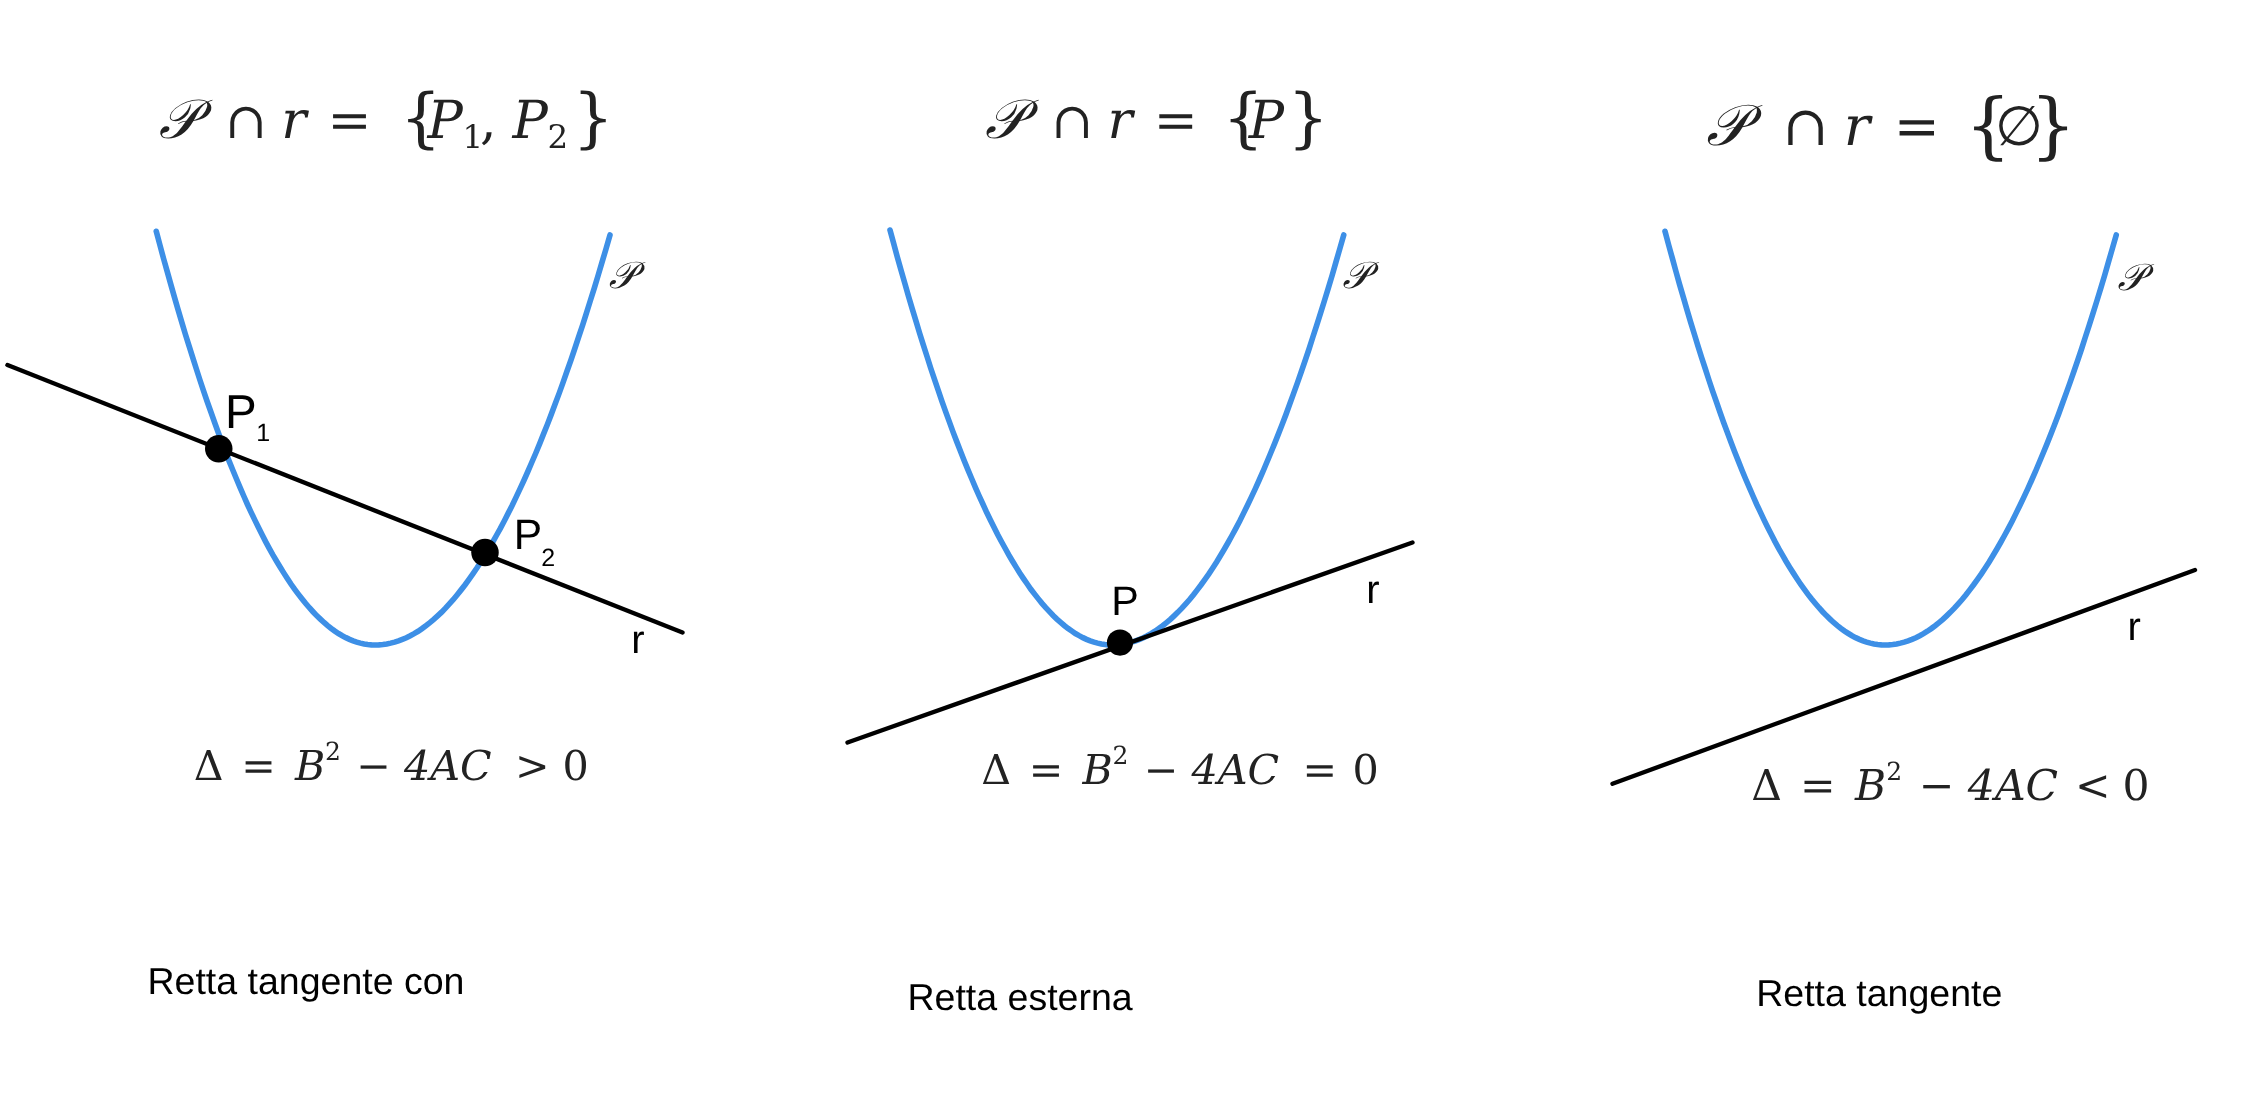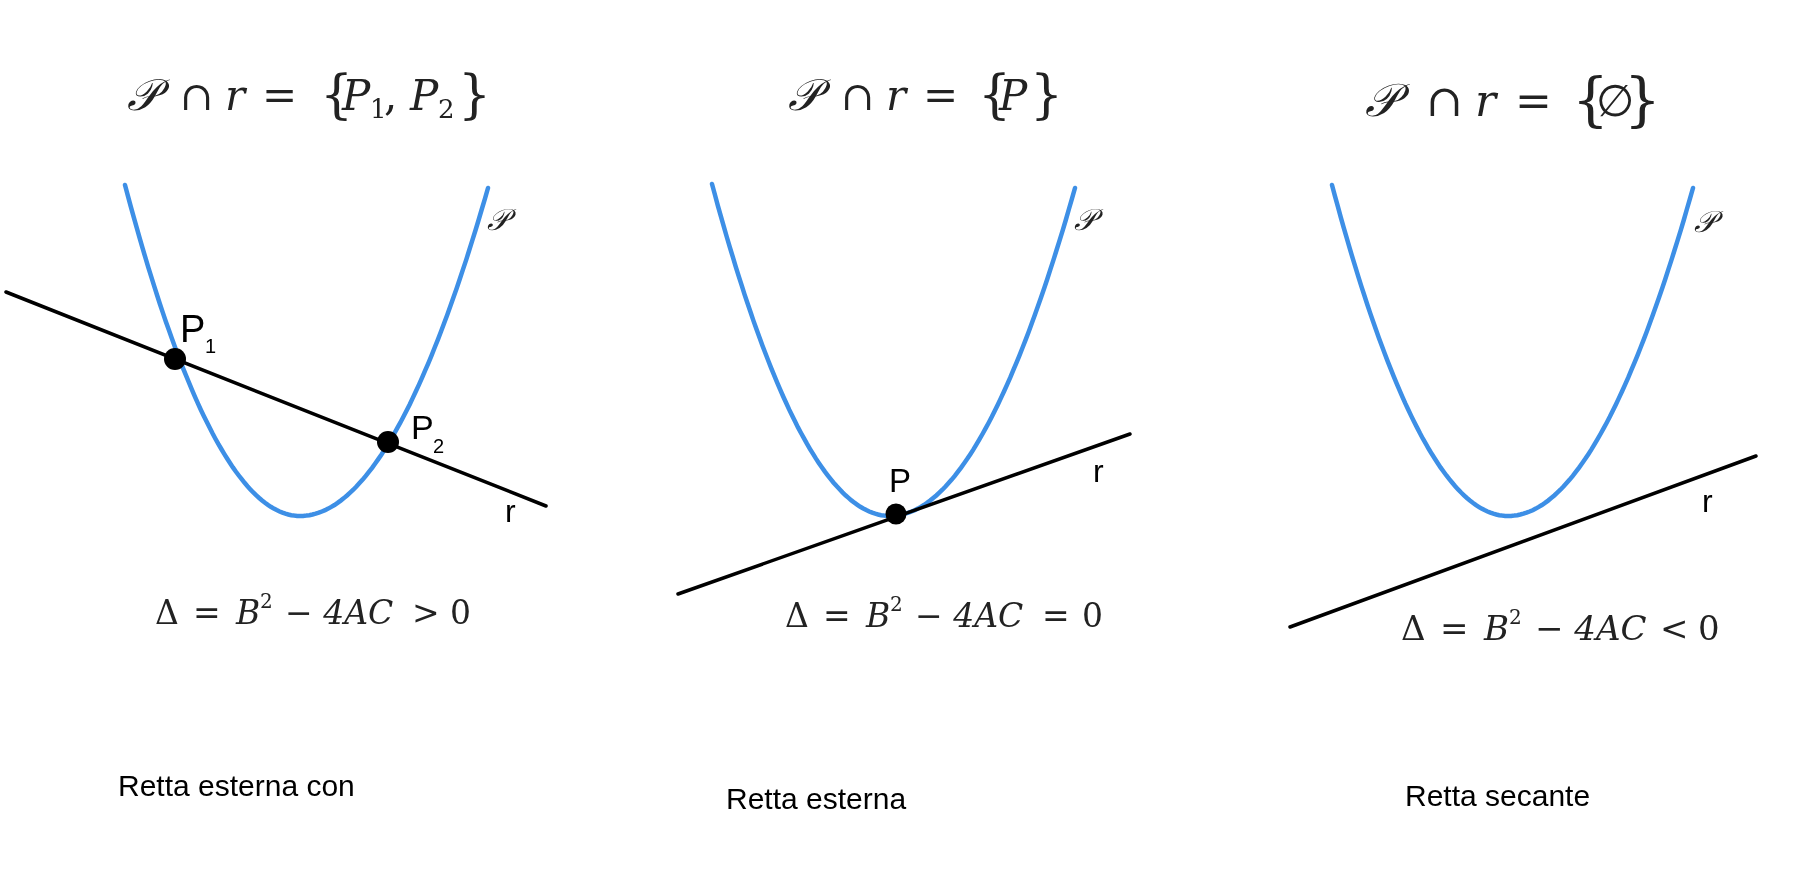--- a/index.html
+++ b/index.html
@@ -112,24 +112,24 @@
       <text class="math math-it" x="1484" y="640" font-size="34">B</text>
       <text class="math" x="1509" y="624" font-size="20">2</text>
       <text class="math math-it" x="1535" y="640" font-size="34">− 4AC</text>
       <text class="math" x="1660" y="640" font-size="34">&lt;</text>
       <text class="math" x="1698" y="640" font-size="34">0</text>
     </g>
   </g>
 </svg>
 
 <div class="caption" style="left:118px; top:678px;">
-  <div>Retta esterna con</div>
+  <div>Retta tangente con</div>
   
 </div>
 <div class="caption" style="left:726px; top:691px;">
   <div>Retta esterna</div>
   
 </div>
 <div class="caption" style="left:1405px; top:688px;">
-  <div>Retta secante</div>
+  <div>Retta tangente</div>
   
   
 </div>
 
 </body></html>

